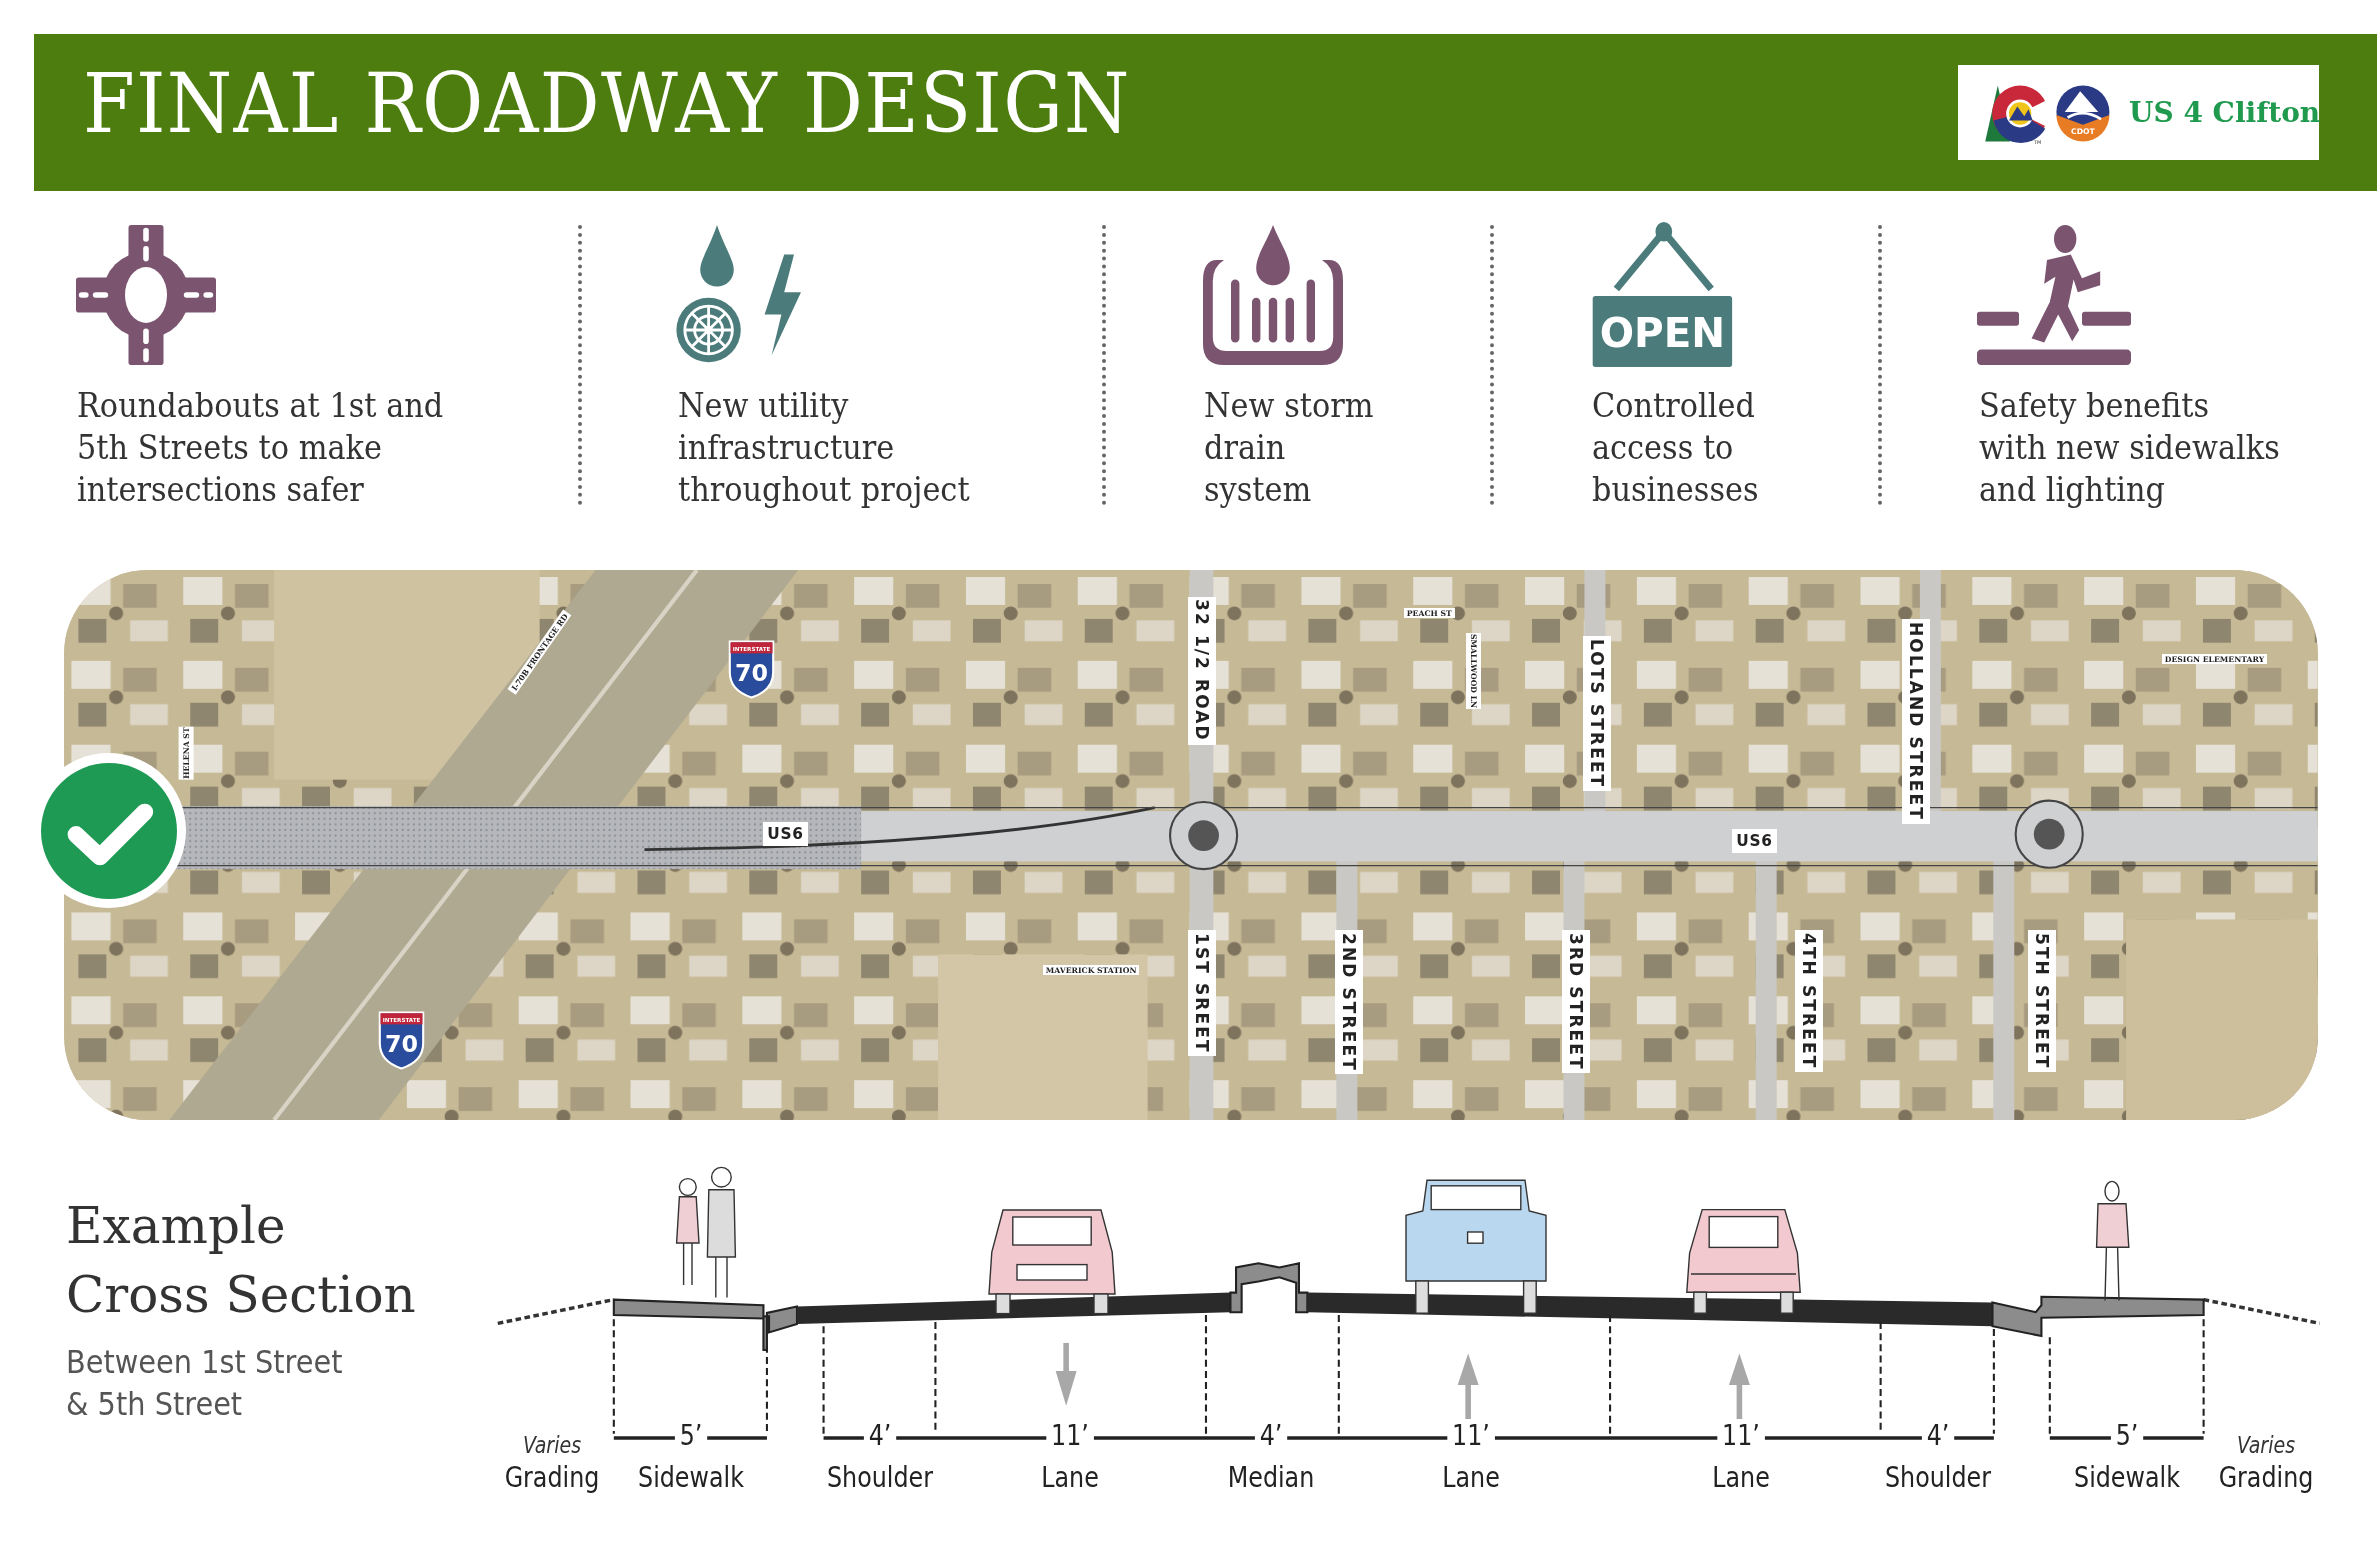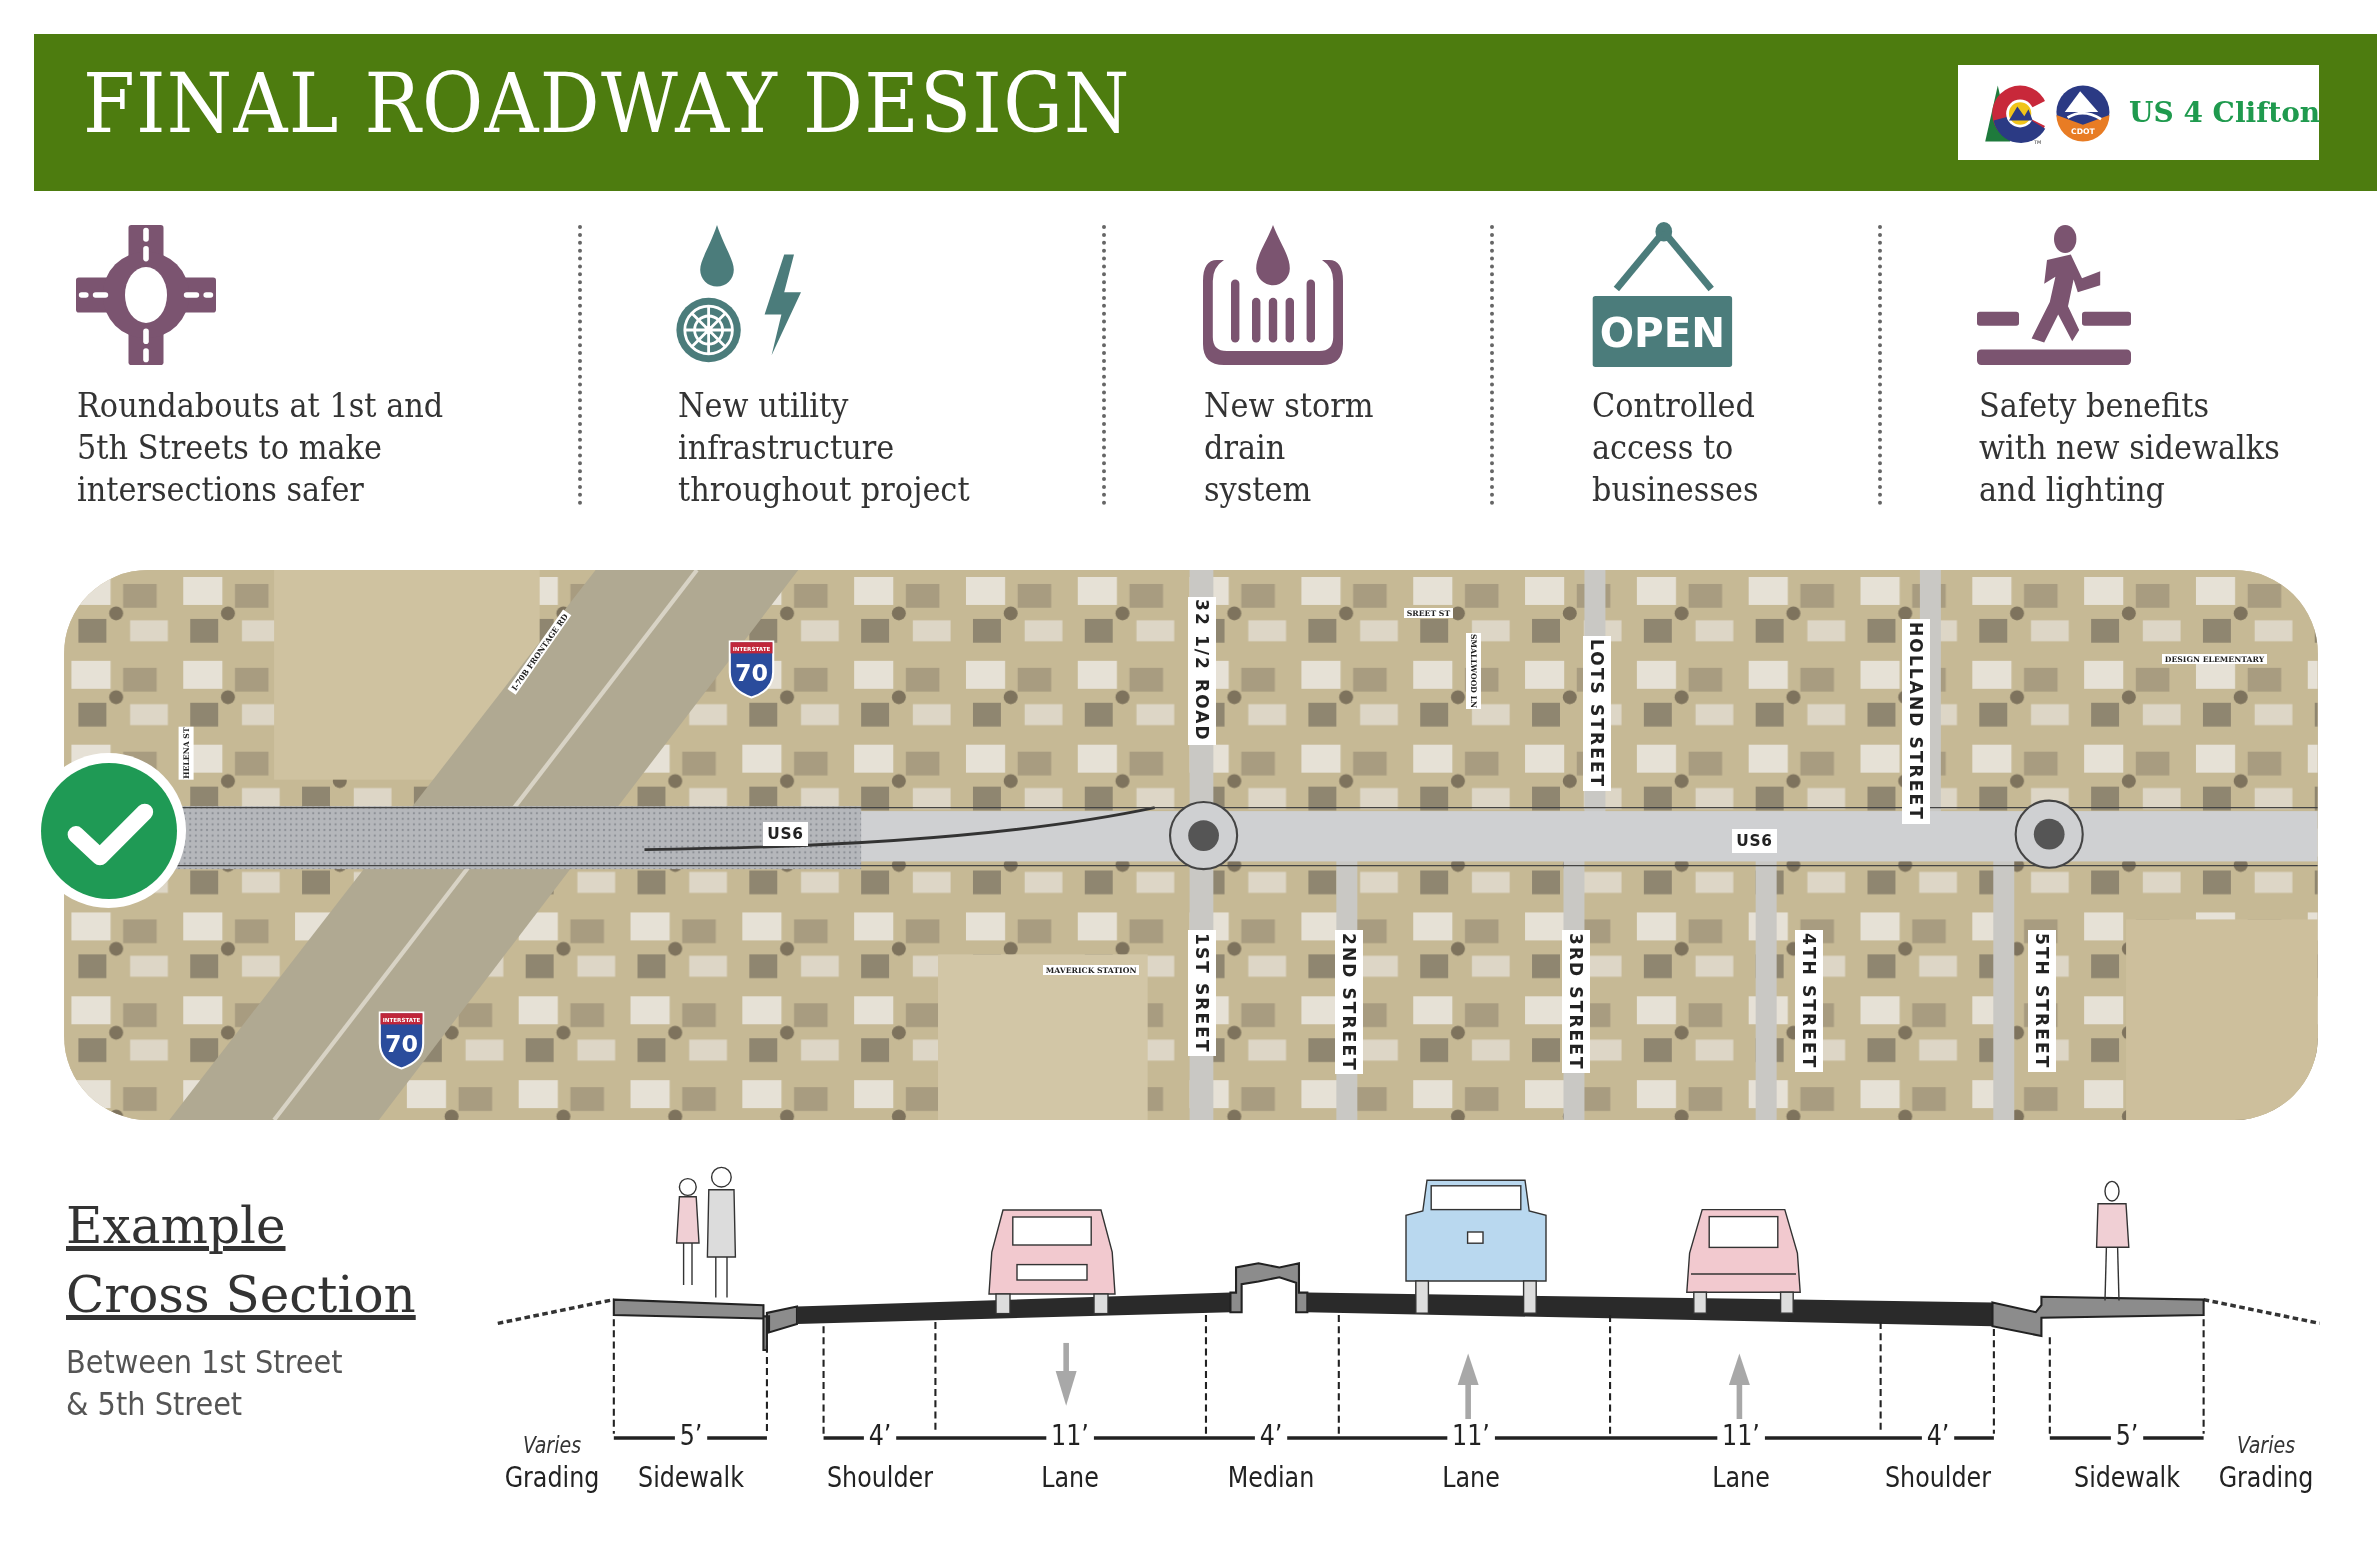--- a/index.html
+++ b/index.html
@@ -18,21 +18,21 @@
 
   
   #map { left:64px; top:570px; width:2254px; height:550px; border-radius:84px; overflow:hidden; background:#c9bb9b; }
   .street-label { position:absolute; background:#fff; color:#222; font-family:"DejaVu Sans", sans-serif; font-weight:bold; font-size:17px; letter-spacing:2.1px; padding:2.8px 4.2px; white-space:nowrap; }
   .street-label.v { writing-mode:vertical-rl; }
   .tiny-label { position:absolute; background:#fff; color:#222; font-family:"DejaVu Serif", serif; font-weight:bold; font-size:7.7px; padding:0.7px 2.8px; white-space:nowrap; }
   .tiny-label.v { writing-mode:vertical-rl; }
   .tiny-label.vr { writing-mode:vertical-rl; transform:rotate(180deg); }
 
   
-  #xs-title { left:66px; top:1192px; font-size:50px; line-height:69px; color:#333; font-family:"DejaVu Serif", serif; white-space:nowrap;text-decoration:underline; }
+  #xs-title { left:66px; top:1192px; font-size:50px; line-height:69px; color:#333; font-family:"DejaVu Serif", serif; white-space:nowrap; }
   #xs-sub { left:66px; top:1341px; font-size:32px; line-height:42px; color:#555; font-family:"DejaVu Sans", sans-serif; white-space:nowrap; transform:scaleX(0.9); transform-origin:left top; }
   .dim-val { position:absolute; font-family:"DejaVu Sans", sans-serif; font-size:28px; color:#222; transform:translateX(-50%) scaleX(0.85); background:#fff; padding:0 5.6px; white-space:nowrap; }
   .dim-lbl { position:absolute; font-family:"DejaVu Sans", sans-serif; font-size:28px; color:#222; transform:translateX(-50%) scaleX(0.85); white-space:nowrap; }
   .varies { position:absolute; font-family:"DejaVu Sans", sans-serif; font-style:italic; font-size:22.4px; color:#333; transform:translateX(-50%) scaleX(0.85); white-space:nowrap; }
 </style>
 </head>
 <body>
 
 <div id="header" class="abs">
   <div id="title" class="abs">FINAL ROADWAY DESIGN</div>
@@ -229,21 +229,21 @@
   <div class="street-label v" style="left:1124px;top:360px">1ST SREET</div>
   <div class="street-label v" style="left:1271px;top:360px">2ND STREET</div>
   <div class="street-label v" style="left:1498px;top:360px">3RD STREET</div>
   <div class="street-label v" style="left:1731px;top:360px">4TH STREET</div>
   <div class="street-label v" style="left:1964px;top:360px">5TH STREET</div>
   <div class="street-label v" style="left:1519px;top:66px">LOTS STREET</div>
   <div class="street-label v" style="left:1838px;top:49px">HOLLAND STREET</div>
 
   <div class="tiny-label vr" style="left:115px;top:157px">HELENA ST</div>
   <div class="tiny-label" style="left:427px;top:77px;transform:rotate(-55deg)">I-70B FRONTAGE RD</div>
-  <div class="tiny-label" style="left:1340px;top:38px">SREET ST</div>
+  <div class="tiny-label" style="left:1340px;top:38px">PEACH ST</div>
   <div class="tiny-label v" style="left:1402px;top:63px">SMALLWOOD LN</div>
   <div class="tiny-label" style="left:2098px;top:84px">DESIGN ELEMENTARY</div>
   <div class="tiny-label" style="left:979px;top:395px">MAVERICK STATION</div>
 </div>
 
 <div class="abs" style="left:31px;top:753px;width:155px;height:155px;border-radius:50%;background:#fff">
   <svg class="abs" style="left:9.8px;top:9.8px" width="136" height="136" viewBox="0 0 194 194">
     <circle cx="97" cy="97" r="97" fill="#1f9a55"></circle>
     <polyline points="50,102 84,134 148,70" fill="none" stroke="#fff" stroke-width="24" stroke-linecap="round" stroke-linejoin="round"></polyline>
   </svg>

